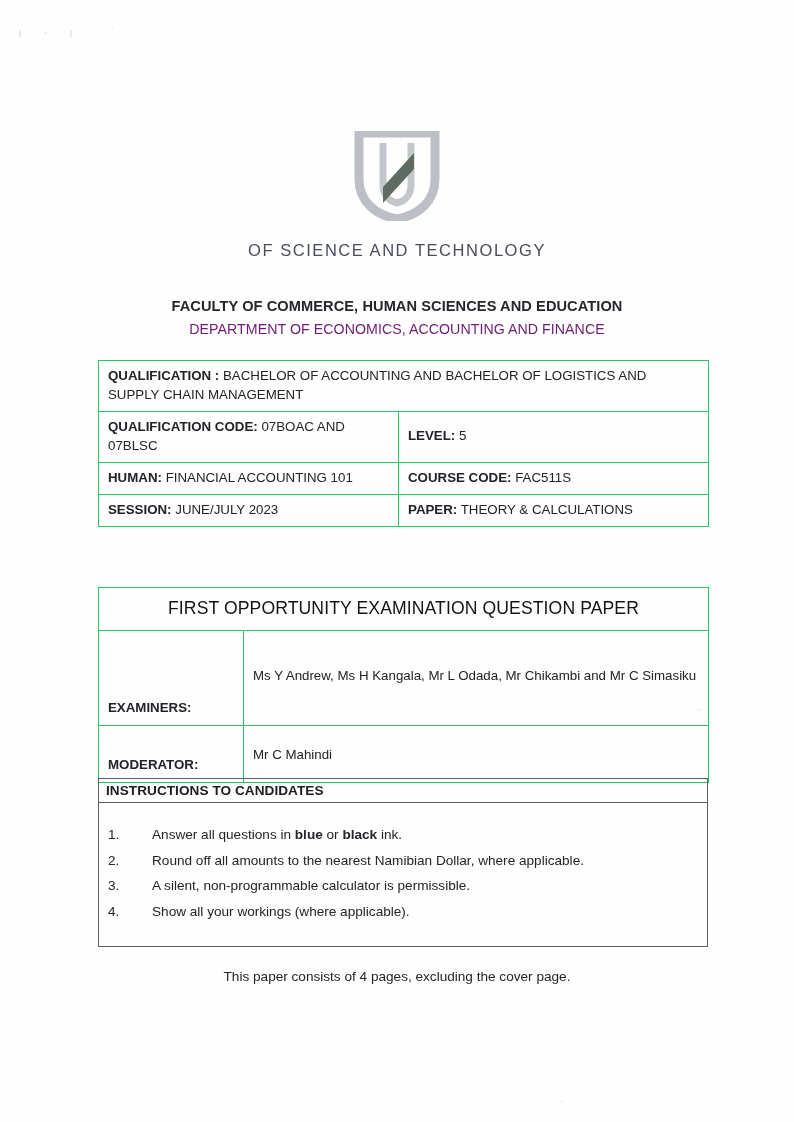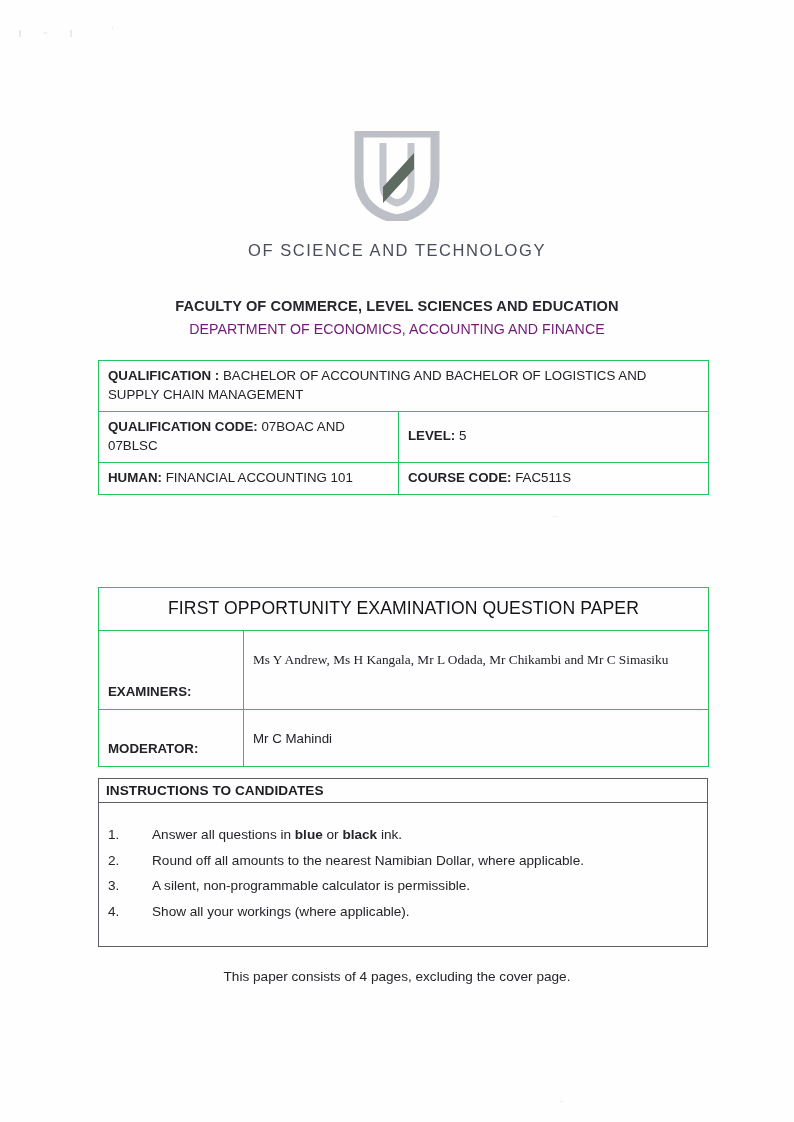--- a/index.html
+++ b/index.html
@@ -127,21 +127,21 @@
     font-size: 17.6px;
     font-weight: 400;
     padding: 8px 4px 9px;
     letter-spacing: .1px;
     color: #141419;
   }
   #exam-table td.lbl { width: 145px; vertical-align: bottom; padding-bottom: 7px; }
   #exam-table td.val { vertical-align: top; }
   #exam-table tr.r-exam td { height: 52px; }
   #exam-table tr.r-mod  td { height: 30px; }
-  #exam-table td.val-exam { padding-top: 20px; font-family: Liberation Serif, serif; }
+  #exam-table td.val-exam { padding-top: 36px; }
   #exam-table td.val-mod  { padding-top: 20px; }
 
   
   .instr {
     position: absolute;
     left: 98px;
     top: 778px;
     width: 610px;
     border: 1px solid #5c5c66;
     box-sizing: border-box;
@@ -205,21 +205,21 @@
         <path d="M30 12 V54 C30 64 36 70 44 72 C52 70 58 64 58 54 V12" fill="none" stroke="#c3c6cb" stroke-width="7"></path>
 
         <path d="M30 56 L61 22 L61 38 L30 72 Z" fill="#5d6b63"></path>
       </svg>
     </div>
     <div class="wordmark">
       <div class="wm-line2">OF SCIENCE AND TECHNOLOGY</div>
     </div>
   </div>
 
-  <div class="faculty">FACULTY OF COMMERCE, LEVEL SCIENCES AND EDUCATION</div>
+  <div class="faculty">FACULTY OF COMMERCE, HUMAN SCIENCES AND EDUCATION</div>
   <div class="department">DEPARTMENT OF ECONOMICS, ACCOUNTING AND FINANCE</div>
 
   <table class="tbl" id="qual-table">
     <colgroup>
         <col style="width:300px">
         <col style="width:310px">
       </colgroup>
     <tbody>
       <tr class="r-qual">
         <td colspan="2">
@@ -240,20 +240,30 @@
       <tr class="r-one">
         <td>
           <b>HUMAN:</b>
           <span>FINANCIAL ACCOUNTING 101</span>
         </td>
         <td>
           <b>COURSE CODE:</b>
           <span>FAC511S</span>
         </td>
       </tr>
+      <tr class="r-one">
+        <td>
+          <b>SESSION:</b>
+          <span>JUNE/JULY 2023</span>
+        </td>
+        <td>
+          <b>PAPER:</b>
+          <span>THEORY &amp; CALCULATIONS</span>
+        </td>
+      </tr>
     </tbody>
   </table>
 
   <table class="tbl" id="exam-table">
     <colgroup>
         <col style="width:145px">
         <col style="width:465px">
       </colgroup>
     <tbody>
       <tr>

